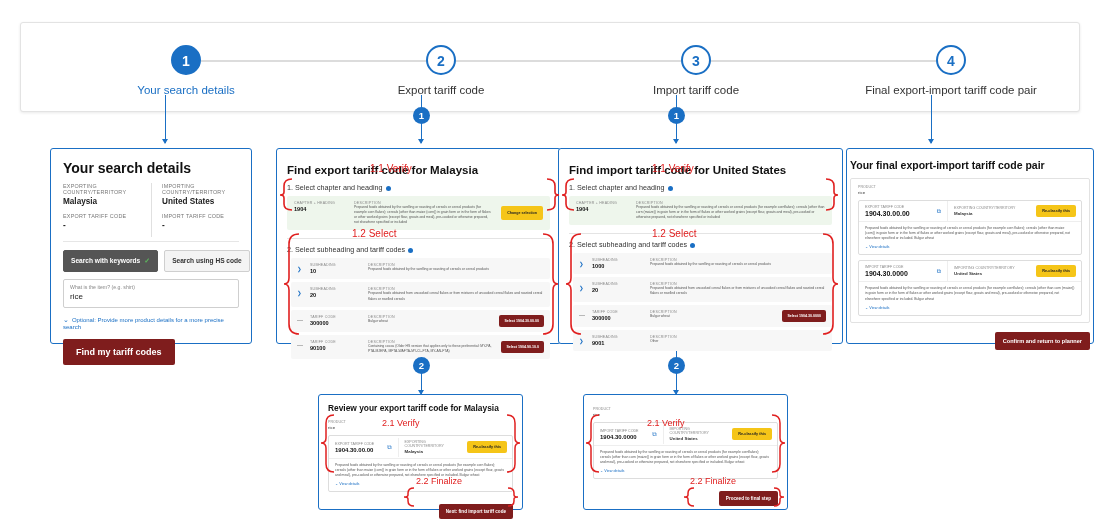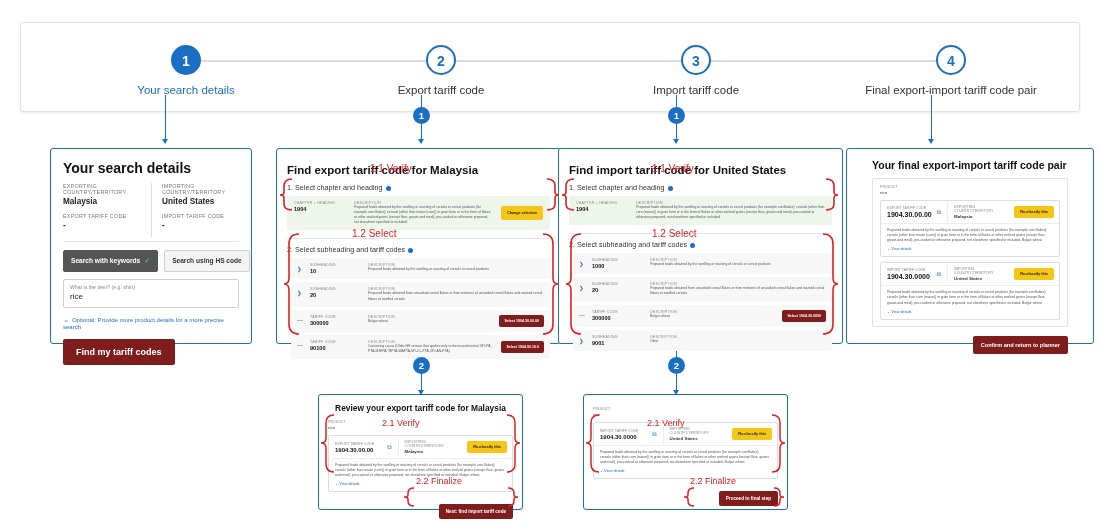--- a/index.html
+++ b/index.html
@@ -391,21 +391,21 @@
       <path d="M262 2 Q270 2 270 9 L270 15 Q270 18 274 18 Q270 18 270 21 L270 27 Q270 33 262 33" fill="none" stroke="#e02020" stroke-width="1.6"></path>
     </svg>
 </div>
 <div class="brk" style="left:569px;top:232px;">
   <svg width="266" height="104">
       <path d="M12 2 Q2 2 2 12 L2 46 Q2 52 -3 52 Q2 52 2 58 L2 92 Q2 102 12 102" fill="none" stroke="#e02020" stroke-width="1.6"></path>
       <path d="M254 2 Q264 2 264 12 L264 46 Q264 52 269 52 Q264 52 264 58 L264 92 Q264 102 254 102" fill="none" stroke="#e02020" stroke-width="1.6"></path>
     </svg>
 </div>
 
-<div class="panel" style="left:846px;top:148px;width:248px;height:196px;padding:10px 25px;">
+<div class="panel" style="left:846px;top:148px;width:248px;height:196px;padding:10px 3px;">
   <div class="panel-title" style="font-size:10.5px;">Your final export-import tariff code pair</div>
 
   <div style="border:1px solid #e2e2e2;border-radius:2px;padding:6px 7px;">
     <div class="prod-lab">PRODUCT</div>
     <div class="prod-val">rice</div>
 
     <div class="code-card">
       <div class="cc-head">
         <div class="cc-cell code">
           <div>
@@ -447,21 +447,21 @@
       </div>
     </div>
   </div>
 
   <div style="text-align:right;margin-top:6px;">
     <span class="btn btn-green" style="font-size:5.6px;padding:6px 8px;">Confirm and return to planner</span>
   </div>
 </div>
 
 <div class="panel" style="left:318px;top:394px;width:205px;height:116px;padding:8px 9px;">
-  <div class="panel-title" style="font-size:8.4px;text-align:center;">Review your export tariff code for Malaysia</div>
+  <div class="panel-title" style="font-size:8.4px;">Review your export tariff code for Malaysia</div>
 
   <div style="margin-top:4px;">
     <div class="prod-lab">PRODUCT</div>
     <div class="prod-val">rice</div>
 
     <div class="code-card">
       <div class="cc-head">
         <div class="cc-cell code">
           <div>
             <div class="prod-lab">EXPORT TARIFF CODE</div>

